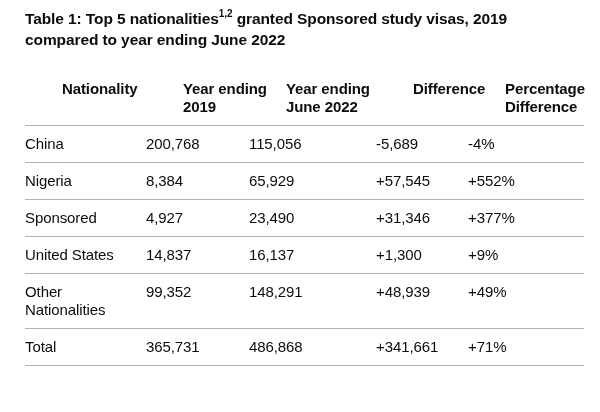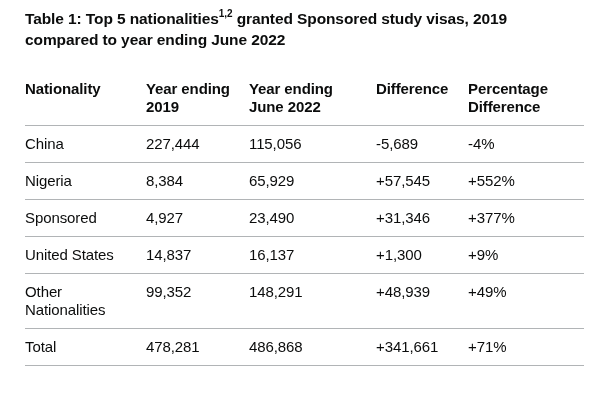--- a/index.html
+++ b/index.html
@@ -52,20 +52,21 @@
     line-height: 18px;
     font-weight: 400;
     letter-spacing: -0.1px;
   }
   .stats-table th {
     font-weight: 700;
   }
   .hline {
     display: block;
     white-space: nowrap;
+    margin-left: 37px;
   }
 </style>
 </head>
 <body>
 
 <div class="page">
 
   <h2 class="table-title"><span>Table 1: Top 5 nationalities</span><sup>1,2</sup><span> granted Sponsored study visas, 2019 compared to year ending June 2022</span></h2>
 
   <table class="stats-table">
@@ -94,21 +95,21 @@
         </th>
         <th>
           <span class="hline">Percentage</span>
           <span class="hline">Difference</span>
         </th>
       </tr>
     </thead>
     <tbody>
       <tr>
         <td>China</td>
-        <td>227,444</td>
+        <td>200,768</td>
         <td>115,056</td>
         <td>-5,689</td>
         <td>-4%</td>
       </tr>
       <tr>
         <td>Nigeria</td>
         <td>8,384</td>
         <td>65,929</td>
         <td>+57,545</td>
         <td>+552%</td>
@@ -129,21 +130,21 @@
       </tr>
       <tr>
         <td>Other Nationalities</td>
         <td>99,352</td>
         <td>148,291</td>
         <td>+48,939</td>
         <td>+49%</td>
       </tr>
       <tr>
         <td>Total</td>
-        <td>478,281</td>
+        <td>365,731</td>
         <td>486,868</td>
         <td>+341,661</td>
         <td>+71%</td>
       </tr>
     </tbody>
   </table>
 
 </div>
 
 </body></html>

